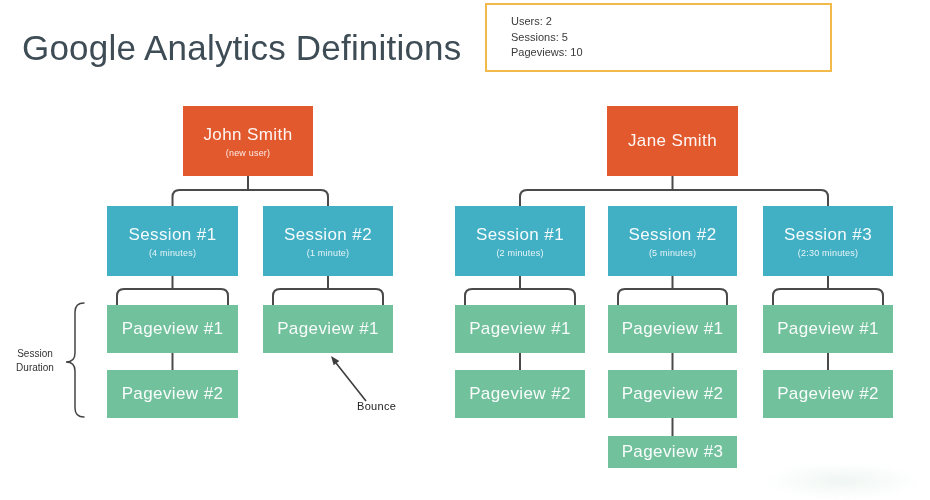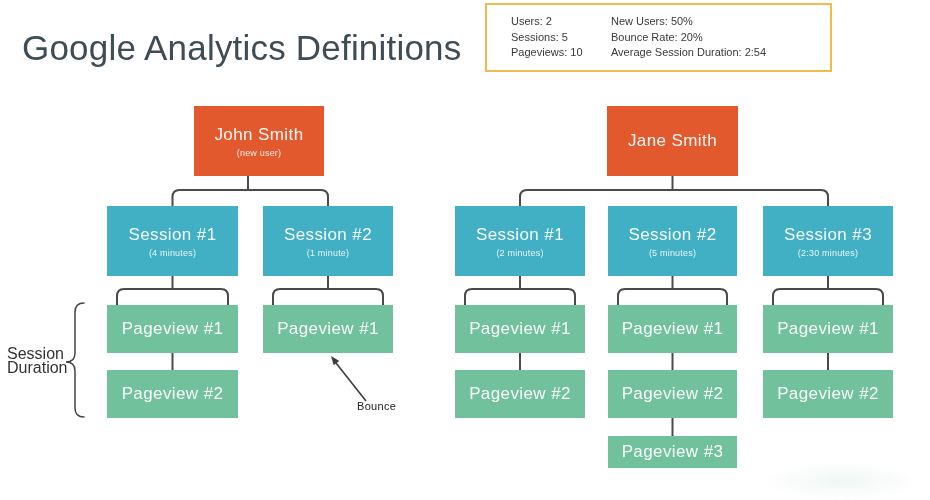--- a/index.html
+++ b/index.html
@@ -66,21 +66,21 @@
   }
   svg.overlay path.brace{
     fill:none;stroke:#444;stroke-width:1.5;stroke-linecap:round;
   }
   svg.overlay path.arrow-line{
     fill:none;stroke:#3d3d3d;stroke-width:1.6;
   }
   svg.overlay polygon.arrow-head{fill:#3d3d3d;}
   .anno-session-duration{
     position:absolute;left:7px;top:347px;width:56px;
-    font-size:16px;line-height:14px;color:#333;
+    font-size:10px;line-height:14px;color:#333;
     text-align:center;
   }
   .anno-bounce{
     position:absolute;left:357px;top:400px;
     font-size:11px;color:#222;letter-spacing:0.3px;
   }
   .watermark{
     position:absolute;right:8px;bottom:0px;
     width:160px;height:38px;
     background:radial-gradient(ellipse at center,#e3efe9 0%,rgba(255,255,255,0) 70%);
@@ -92,25 +92,20 @@
 
 <div class="stage">
 
   <div class="page-title">Google Analytics Definitions</div>
 
   <div class="stats-panel">
     <div class="stats-col c1">
       <div>Users: 2</div>
       <div>Sessions: 5</div>
       <div>Pageviews: 10</div>
-    </div>
-    <div class="stats-col c2">
-      <div>New Users: 50%</div>
-      <div>Bounce Rate: 20%</div>
-      <div>Average Session Duration: 2:54</div>
     </div>
   </div>
 
   <svg class="overlay" width="930" height="500" viewBox="0 0 930 500">
 
     <path class="conn" d="M248,176 V190"></path>
     <path class="conn" d="M172.5,206 V197 Q172.5,190 179.5,190 H321 Q328,190 328,197 V206"></path>
     <path class="conn" d="M172.5,276 V289"></path>
     <path class="conn" d="M117,305 V296 Q117,289 124,289 H221 Q228,289 228,296 V305"></path>
     <path class="conn" d="M172.5,353 V370"></path>
@@ -129,21 +124,21 @@
     <path class="conn" d="M828,276 V289"></path>
     <path class="conn" d="M773,305 V296 Q773,289 780,289 H876 Q883,289 883,296 V305"></path>
     <path class="conn" d="M828,353 V370"></path>
 
     <path class="brace" d="M84,303 Q75,303 75,312 V353 Q75,362 66,362 Q75,362 75,371 V408 Q75,417 84,417"></path>
 
     <path class="arrow-line" d="M366,401 L336,363"></path>
     <polygon class="arrow-head" points="331,356 339.3,361 333.7,365.2"></polygon>
   </svg>
 
-  <div class="box user" style="left:194px;top:106px;width:130px;height:70px;">
+  <div class="box user" style="left:183px;top:106px;width:130px;height:70px;">
     <span class="label">John Smith</span>
     <span class="sub">(new user)</span>
   </div>
   <div class="box session" style="left:107px;top:206px;width:131px;height:70px;">
     <span class="label">Session #1</span>
     <span class="sub">(4 minutes)</span>
   </div>
   <div class="box session" style="left:263px;top:206px;width:130px;height:70px;">
     <span class="label">Session #2</span>
     <span class="sub">(1 minute)</span>

